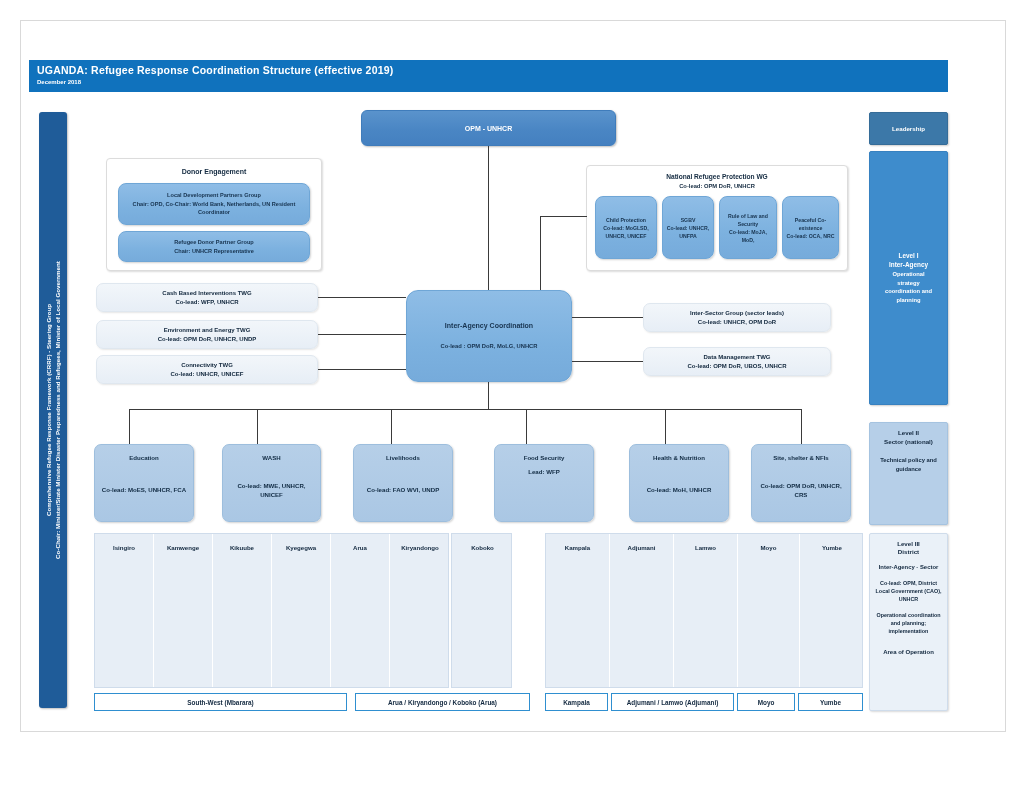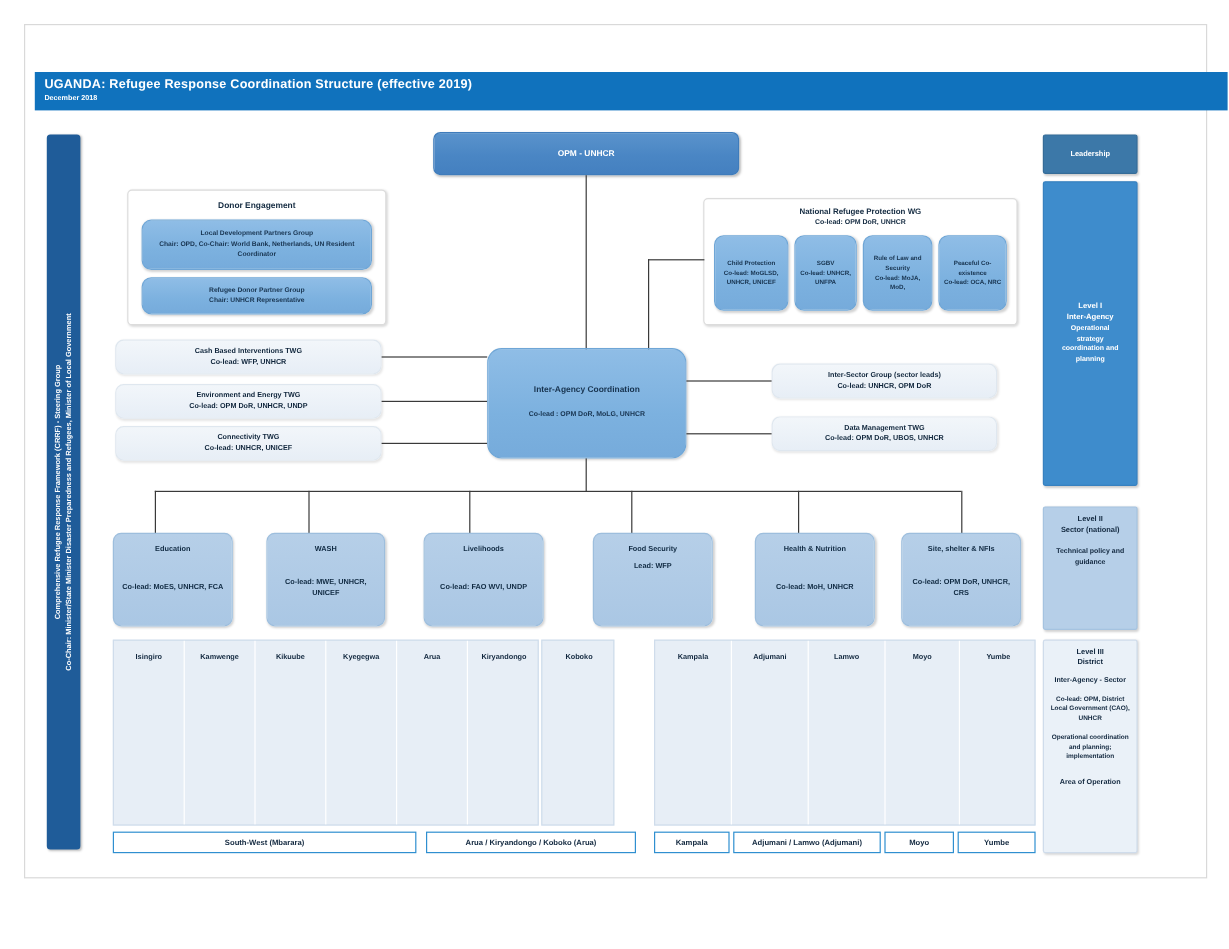--- a/index.html
+++ b/index.html
@@ -3,21 +3,21 @@
 <meta charset="utf-8">
 <style>
   html,body{margin:0;padding:0;background:#ffffff;}
   body{width:1024px;height:791px;font-family:"Liberation Sans",sans-serif;color:#1a1a1a;overflow:hidden;}
   #canvas{position:relative;width:1024px;height:791px;}
 
   
   .frame{position:absolute;left:20px;top:20px;width:984px;height:710px;border:1px solid #d9d9d9;background:#fff;}
 
   
-  .titlebar{position:absolute;left:29px;top:60px;width:994px;height:32px;background:#1072bd;color:#fff;}
+  .titlebar{position:absolute;left:29px;top:60px;width:919px;height:32px;background:#1072bd;color:#fff;}
   .titlebar .t1{position:absolute;left:8px;top:4px;font-size:10.5px;font-weight:bold;letter-spacing:.2px;}
   .titlebar .t2{position:absolute;left:8px;top:19px;font-size:6px;font-weight:bold;}
 
   
   .leftband{position:absolute;left:39px;top:112px;width:28px;height:596px;background:#1f5c99;
             border-radius:3px;box-shadow:1px 1px 2px rgba(0,0,0,.25);}
   .leftband .vtext{position:absolute;left:50%;top:50%;transform:translate(-50%,-50%) rotate(-90deg);
             white-space:nowrap;color:#fff;font-size:6.2px;font-weight:bold;line-height:9px;text-align:center;width:580px;}
 
   

